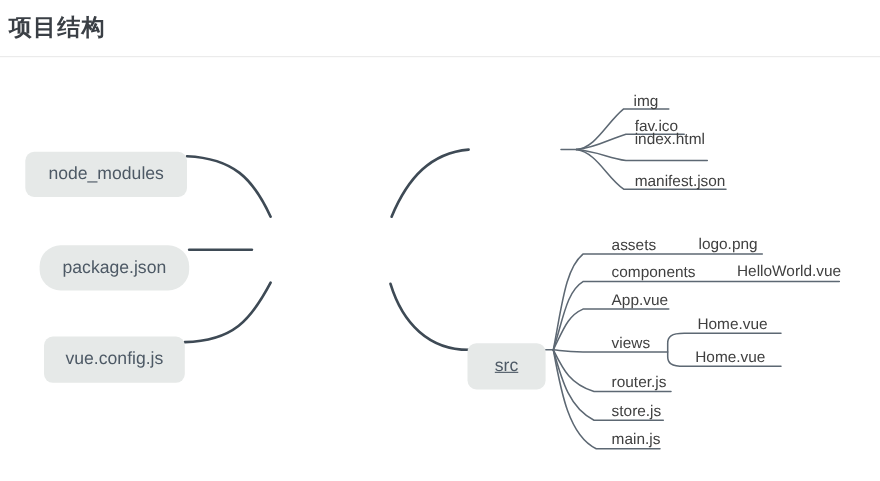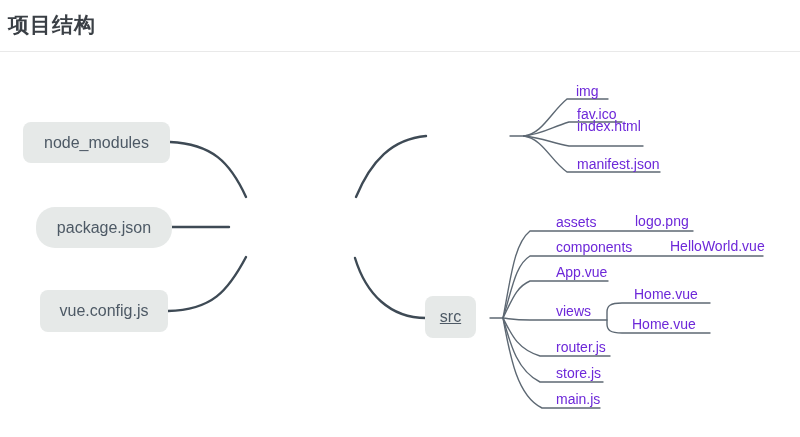--- a/index.html
+++ b/index.html
@@ -38,32 +38,33 @@
   .node {
     position: absolute;
     display: flex;
     align-items: center;
     justify-content: center;
     background: #e6e9e8;
     border-radius: 8px;
     color: #4d5965;
     font-size: 16px;
     cursor: default;
+    margin-top: 16px;
   }
   .node.root {
     background: #f8495e;
     color: #ffffff;
     font-size: 22px;
     font-weight: bold;
     border-radius: 10px;
   }
   .leaf {
     position: absolute;
     font-size: 14px;
-    color: #6d28d9;
+    color: #404040;
     white-space: nowrap;
   }
 </style>
 </head>
 <body>
 
 <div class="stage">
 
   <h1 class="page-title">项目结构</h1>
   <div class="title-divider"></div>
@@ -95,21 +96,21 @@
       <path d="M503,318 C511,347 518,371 540,382 L603,382"></path>
       <path d="M503,318 C510,356 517,396 542,408 L600,408"></path>
     </g>
   </svg>
 
 
   <div class="node" style="left:23px; top:122px; width:147px; height:41px;">node_modules</div>
   <div class="node" style="left:36px; top:207px; width:136px; height:41px;border-radius:19px;">package.json</div>
   <div class="node" style="left:40px; top:290px; width:128px; height:42px;">vue.config.js</div>
 
-  <div class="node" style="left:425px; top:296px; width:51px; height:42px;text-decoration:underline;">src</div>
+  <div class="node" style="left:425px; top:296px; width:71px; height:42px;text-decoration:underline;">src</div>
 
   <span class="leaf" style="left:576px; top:83px;">img</span>
   <span class="leaf" style="left:577px; top:106px;">fav.ico</span>
   <span class="leaf" style="left:577px; top:118px;">index.html</span>
   <span class="leaf" style="left:577px; top:156px;">manifest.json</span>
 
   <span class="leaf" style="left:556px; top:214px;">assets</span>
   <span class="leaf" style="left:635px; top:213px;">logo.png</span>
   <span class="leaf" style="left:556px; top:239px;">components</span>
   <span class="leaf" style="left:670px; top:238px;">HelloWorld.vue</span>

